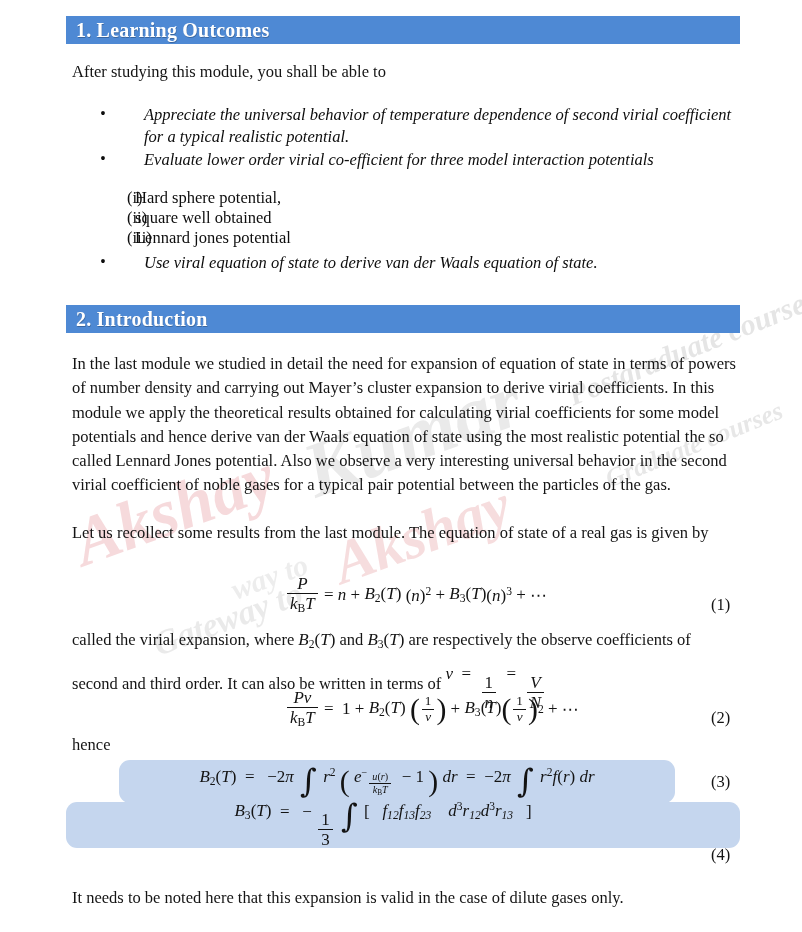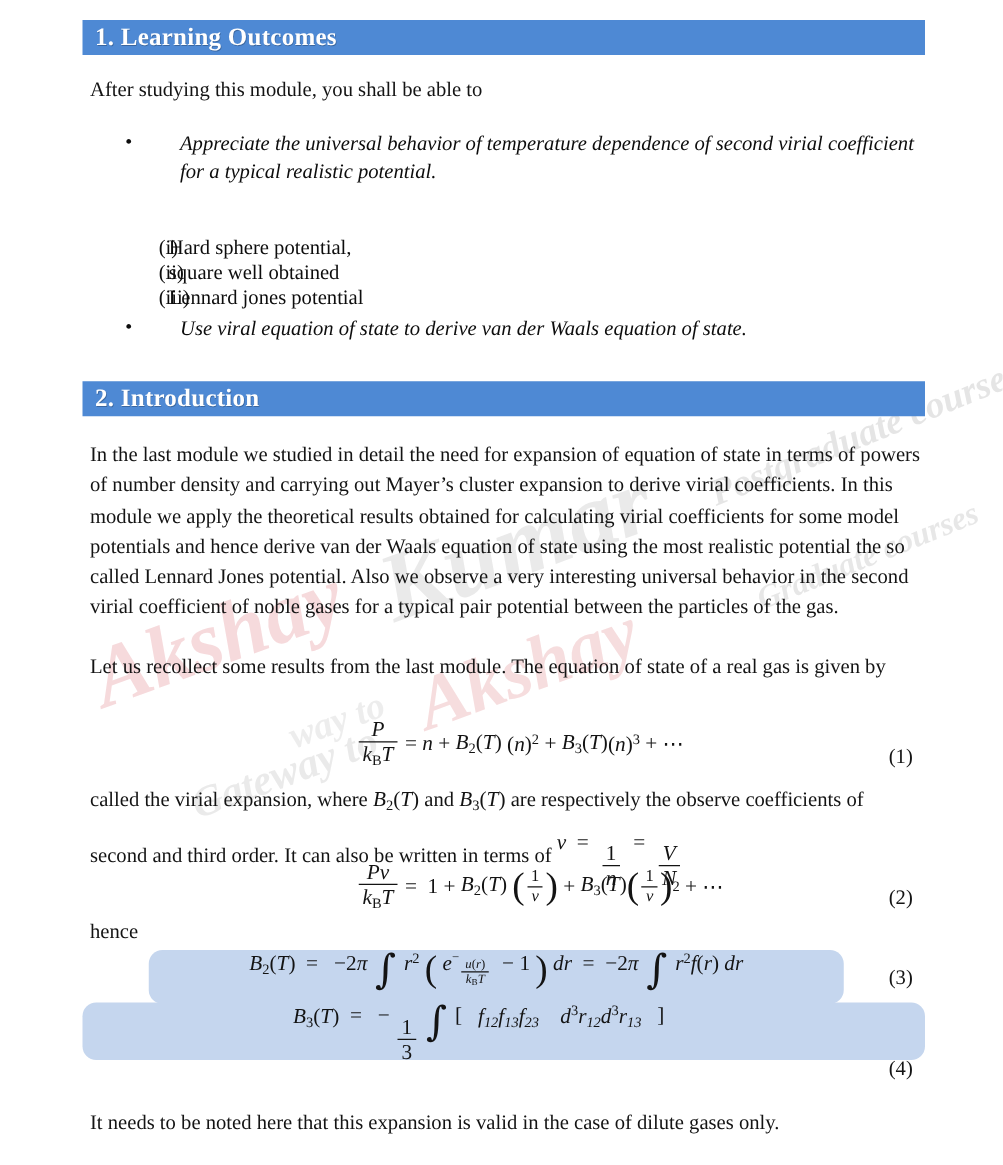--- a/index.html
+++ b/index.html
@@ -262,21 +262,21 @@
   #eq1 { left: 285px; top: 574px; }
   #eq1num { left: 711px; top: 595px; }
 
   #eq2 { left: 285px; top: 688px; }
   #eq2num { left: 711px; top: 708px; }
 
   .hl-box {
     position: absolute;
     background: #C5D6EE;
     display: flex;
-    align-items: flex-start;
+    align-items: center;
     justify-content: center;
     border-radius: 11px;
   }
   #box3 {
     left: 119px; top: 760px;
     width: 556px; height: 43px;
   }
   #eq3num { left: 711px; top: 772px; }
 
   #box4 {
@@ -308,20 +308,21 @@
   <div id="content">
 
     <div class="section-bar" id="bar-learning">
       <span class="section-title">1.  Learning Outcomes</span>
     </div>
 
     <div class="para" id="p-after">After studying this module, you shall be able to</div>
 
     <ul class="bullet-list" id="list-outcomes">
       <li>Appreciate the universal behavior of temperature dependence of second virial coefficient for a typical realistic potential.</li>
+      <li>Evaluate lower order virial co-efficient for   three model interaction potentials</li>
     </ul>
 
     <div class="roman-list">
       <div class="roman-row">
         <span class="rn">(i)</span>
         <span>Hard sphere potential,</span>
       </div>
       <div class="roman-row">
         <span class="rn">(ii)</span>
         <span>square well obtained</span>

